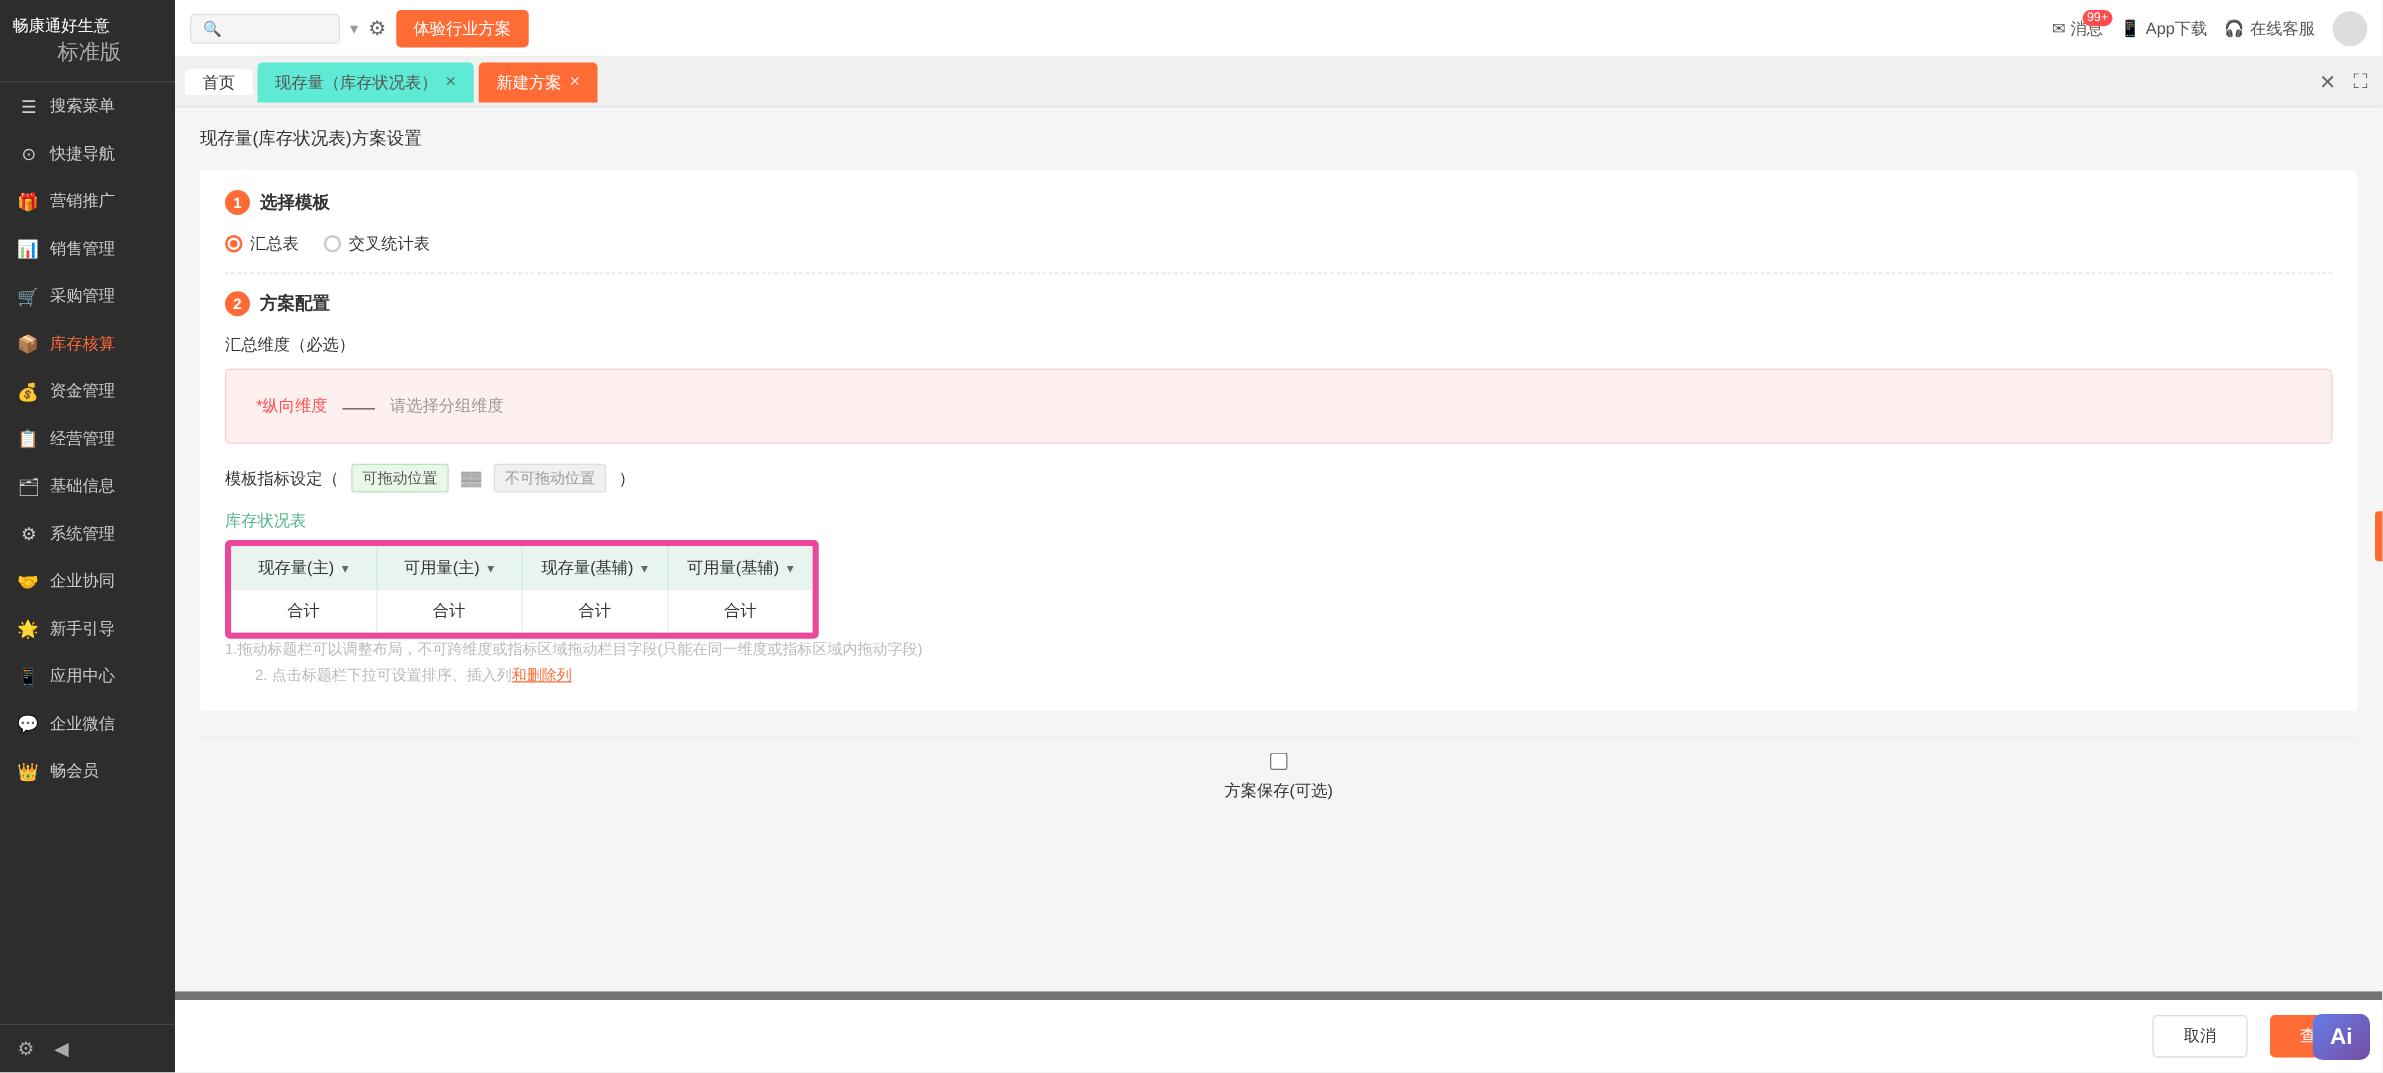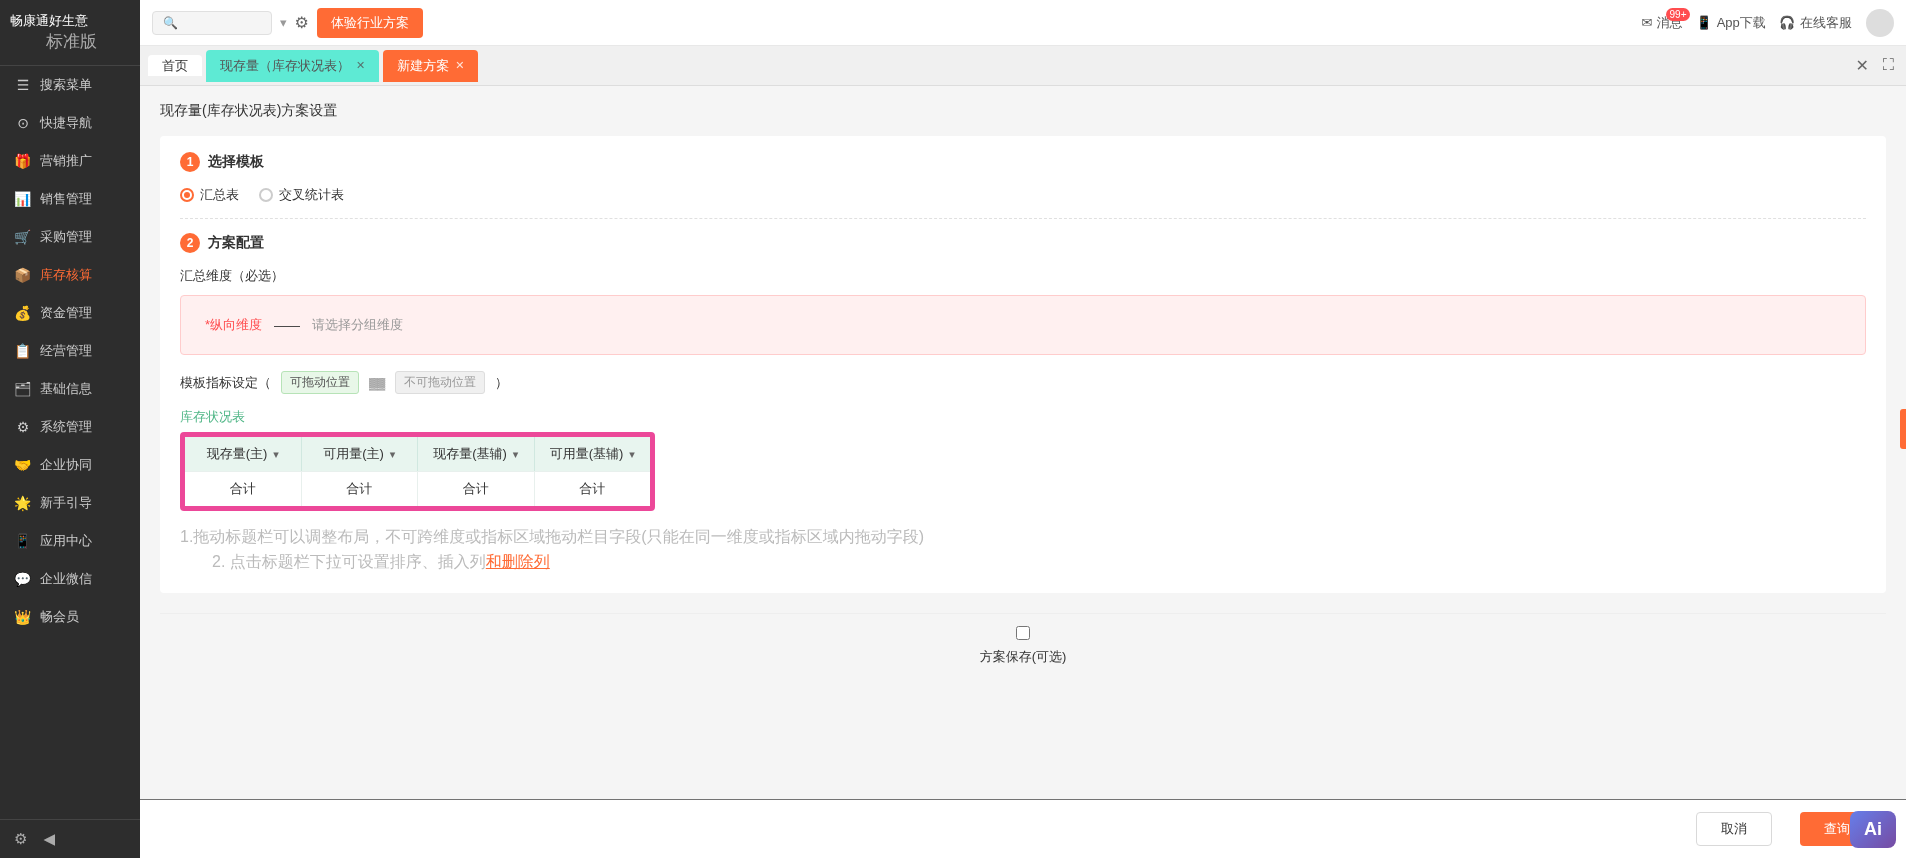--- a/index.html
+++ b/index.html
@@ -407,23 +407,23 @@
       text-align: center;
       border-right: 1px solid #e8f0ed;
       font-size: 13px;
       color: #333;
     }
     .stats-table-body-cell:last-child { border-right: none; }
     .chevron-icon { color: #666; font-size: 11px; }
 
     
     .tips-section {
-      margin-top: 16px;
+      margin-top: 0;
       color: #bbb;
-      font-size: 16px;
+      font-size: 12px;
     }
     .tips-section p {
       margin-bottom: 4px;
     }
     .tips-link {
       color: #ff6b35;
       text-decoration: underline;
     }
 
     
@@ -444,25 +444,25 @@
       cursor: pointer;
     }
     .save-label {
       font-size: 13px;
       color: #333;
     }
 
     
     .footer-bar {
       background: #fff;
-      border-top: 1px solid #737373;
-      padding: 12px 32px;
+      border-top: 7px solid #737373;
+      padding: 12px 16px;
       display: flex;
       justify-content: flex-end;
-      gap: 28px;
+      gap: 18px;
       flex-shrink: 0;
     }
     .btn-cancel {
       background: #fff;
       border: 1px solid #d9d9d9;
       color: #333;
       padding: 7px 24px;
       border-radius: 4px;
       font-size: 13px;
       cursor: pointer;

